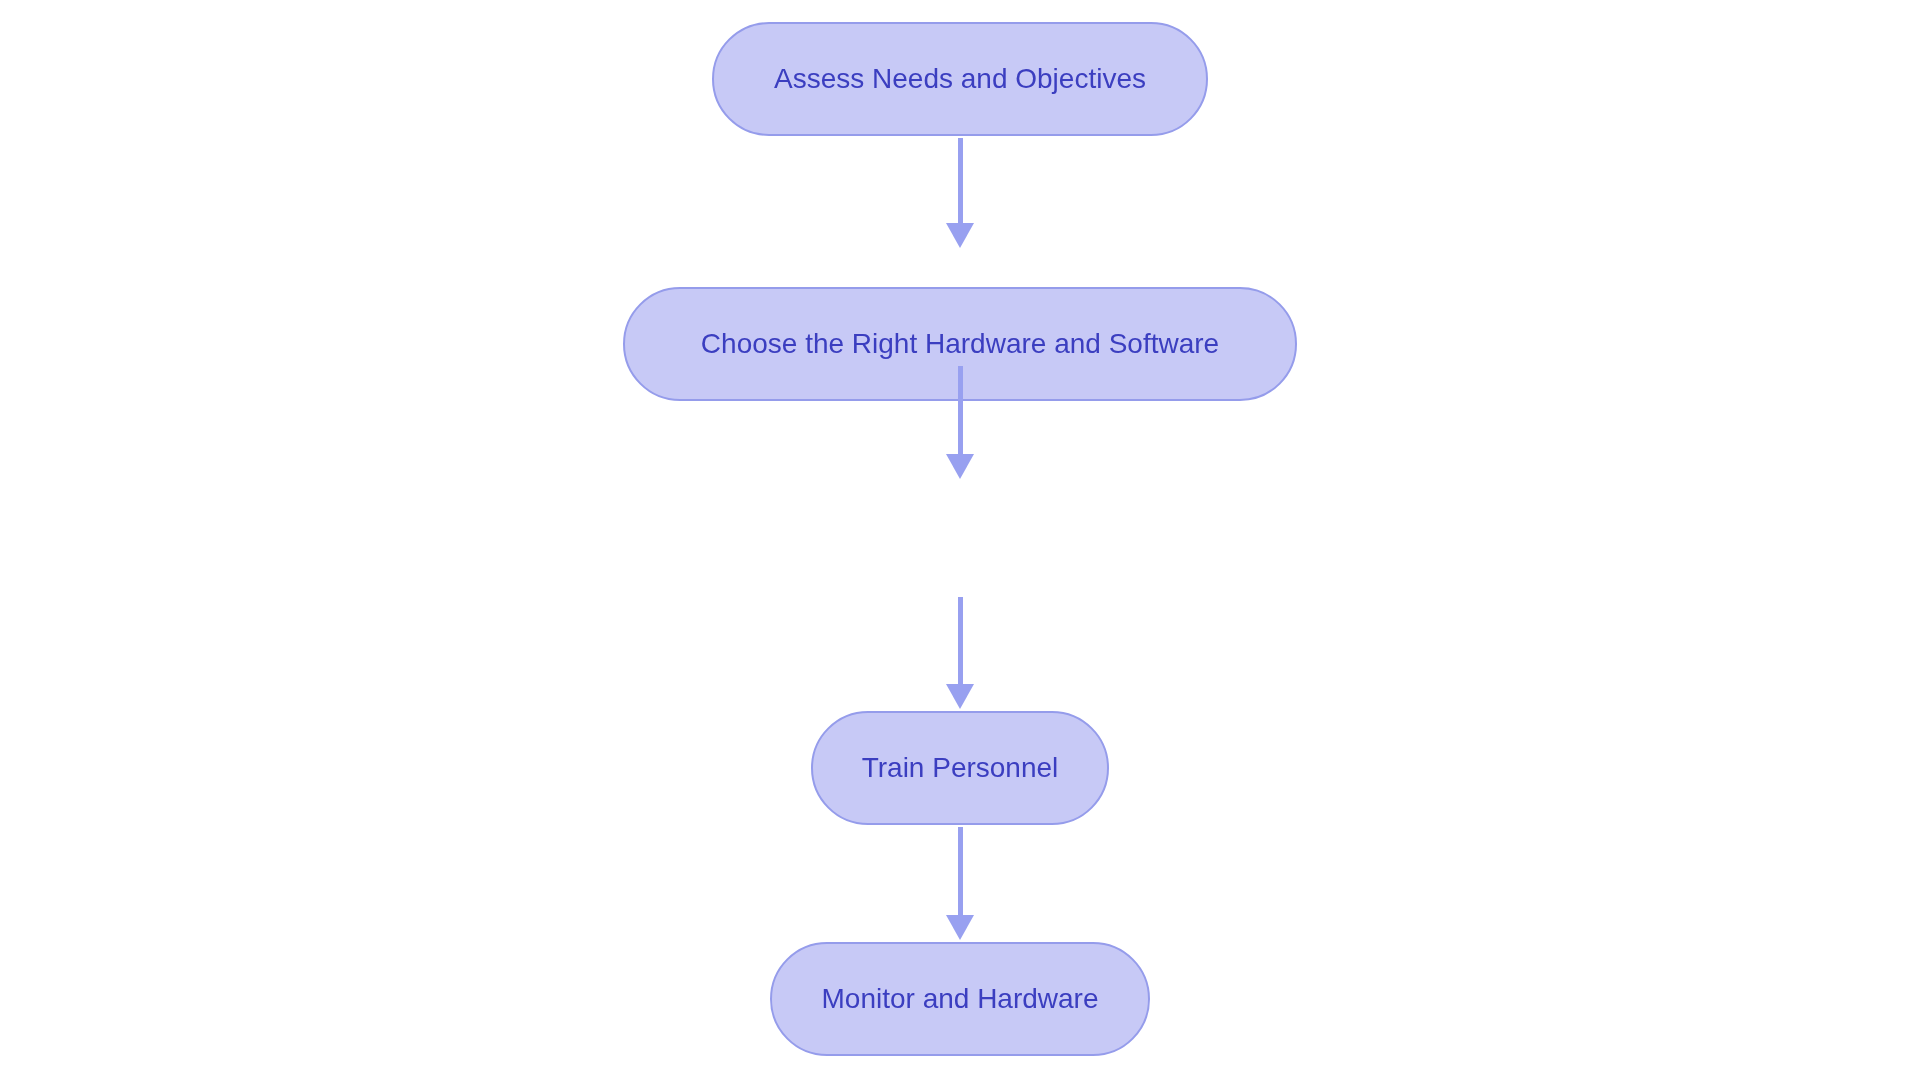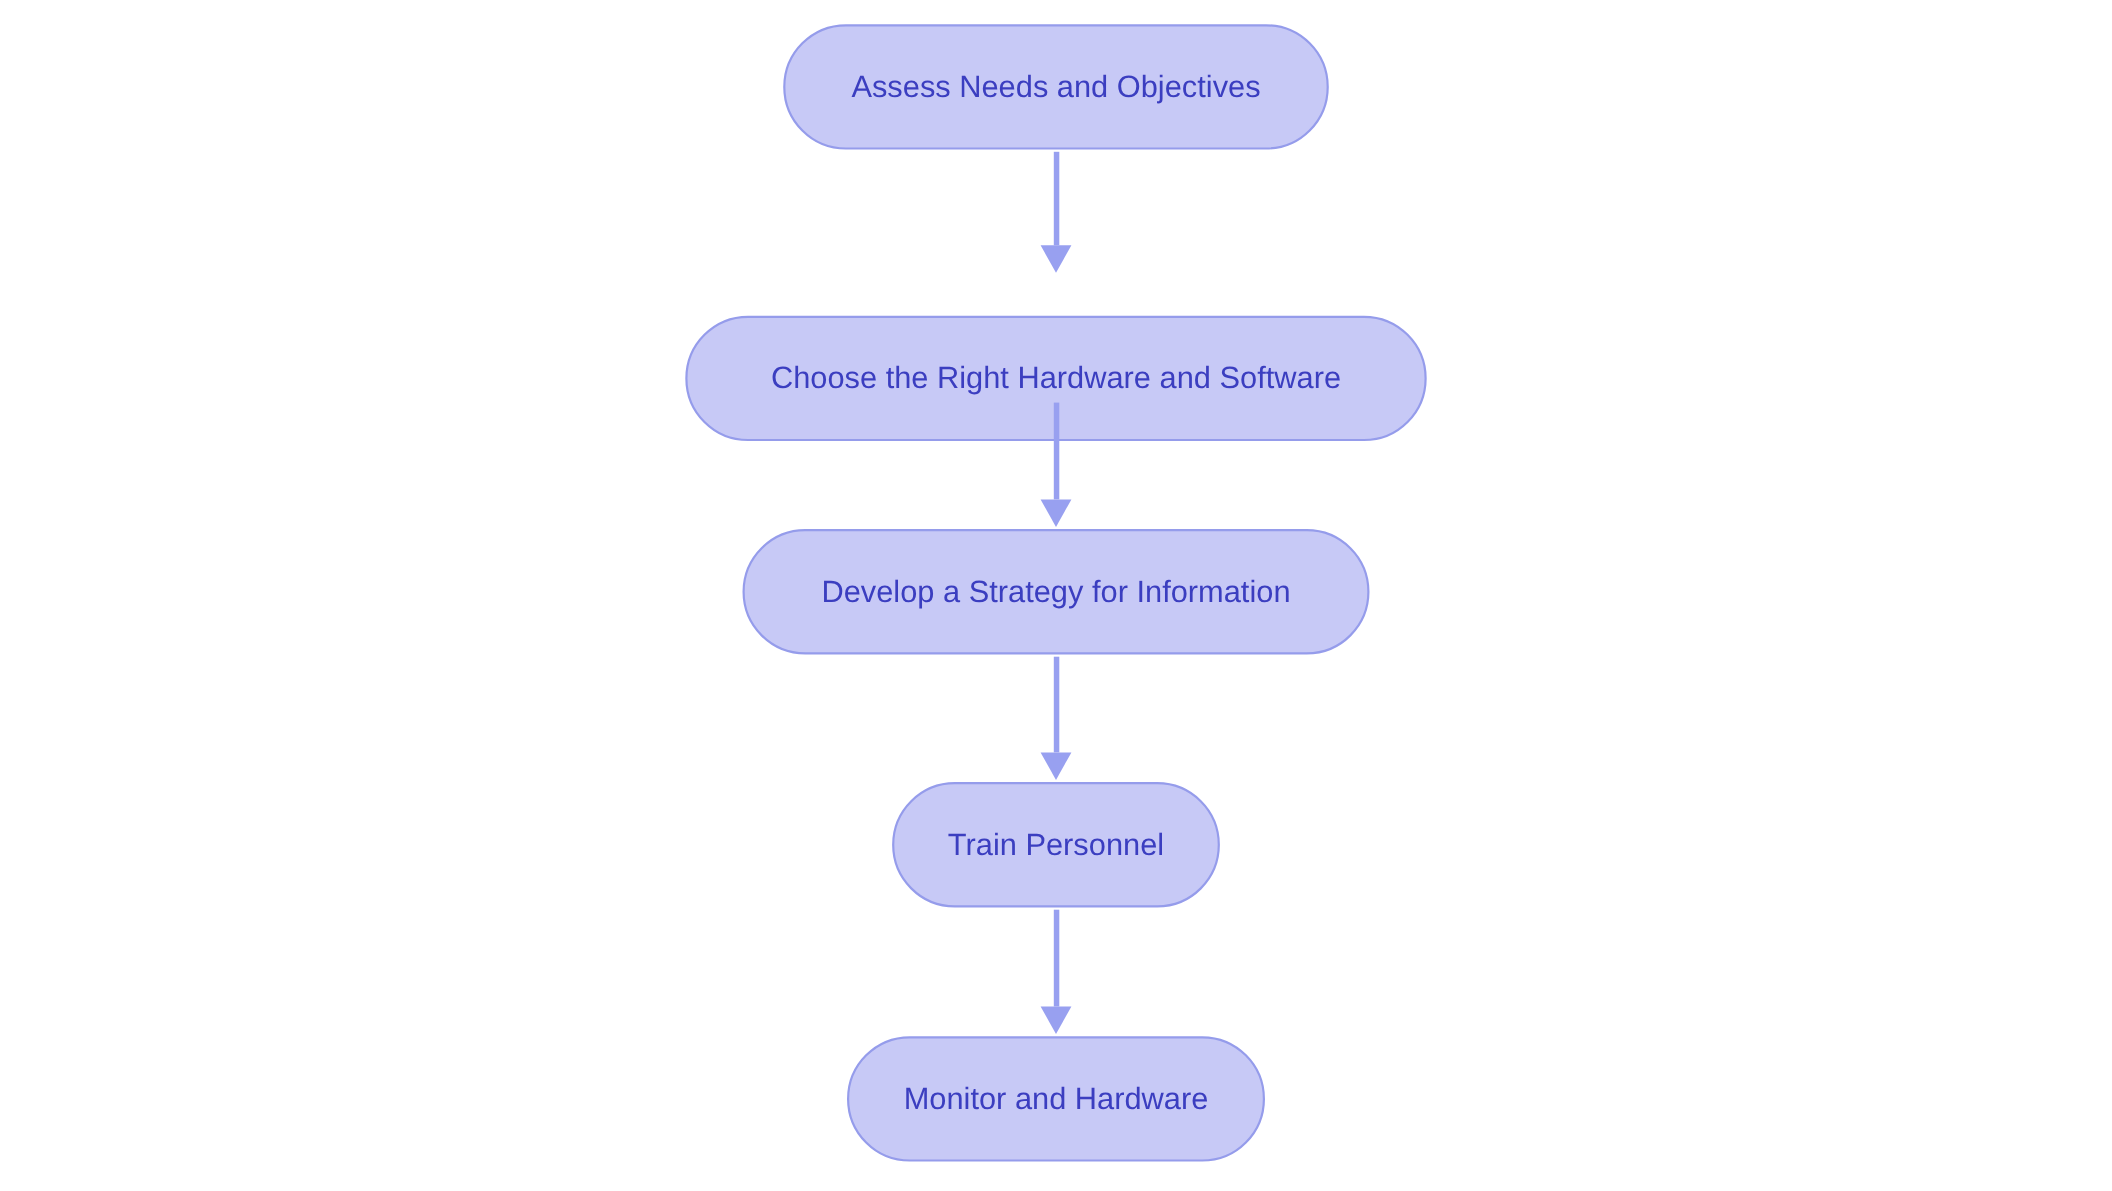--- a/index.html
+++ b/index.html
@@ -79,23 +79,20 @@
 
   <div class="flow-node node-2">
     <span>Choose the Right Hardware and Software</span>
   </div>
 
   <div class="arrow arrow-2">
     <div class="arrow-line"></div>
     <div class="arrow-head"></div>
   </div>
 
-  <div class="flow-node node-3">
-    <span>Develop a Strategy for Information</span>
-  </div>
 
   <div class="arrow arrow-3">
     <div class="arrow-line"></div>
     <div class="arrow-head"></div>
   </div>
 
   <div class="flow-node node-4">
     <span>Train Personnel</span>
   </div>
 

